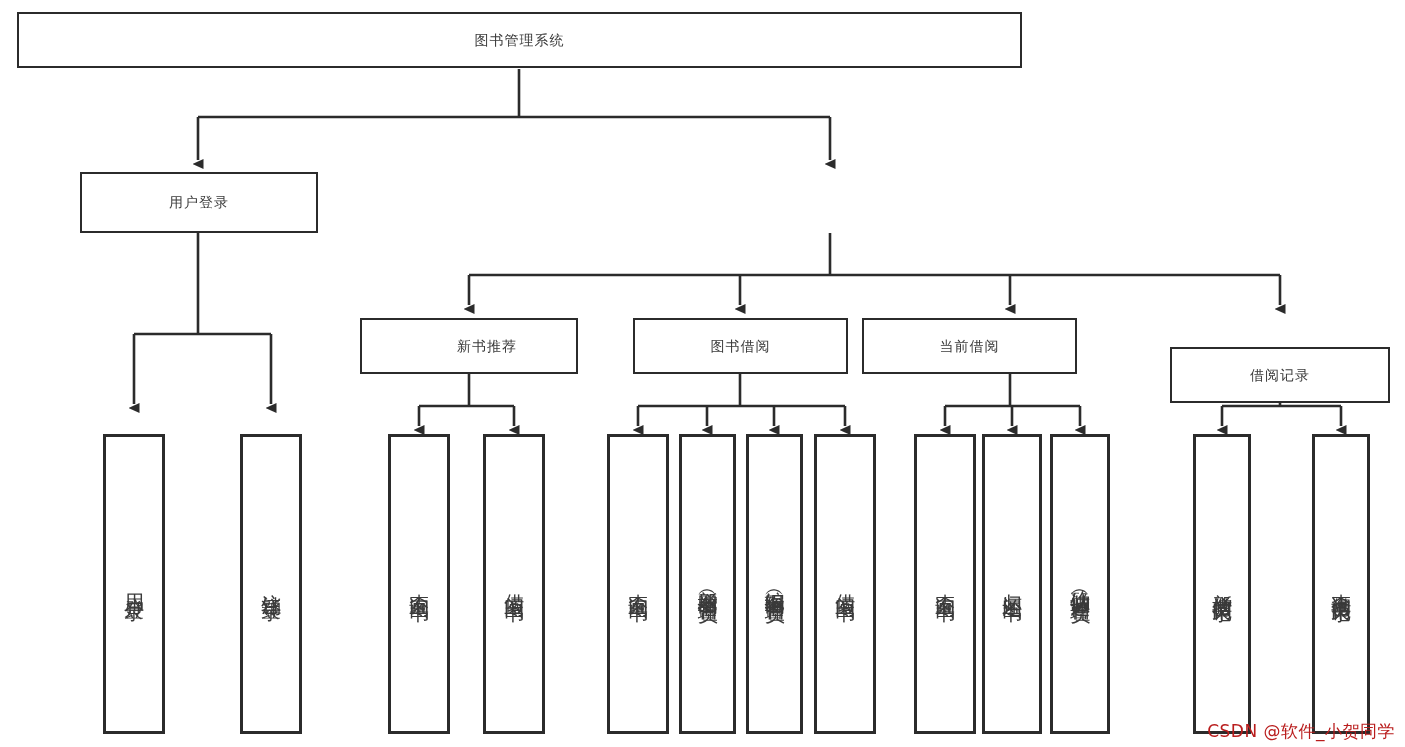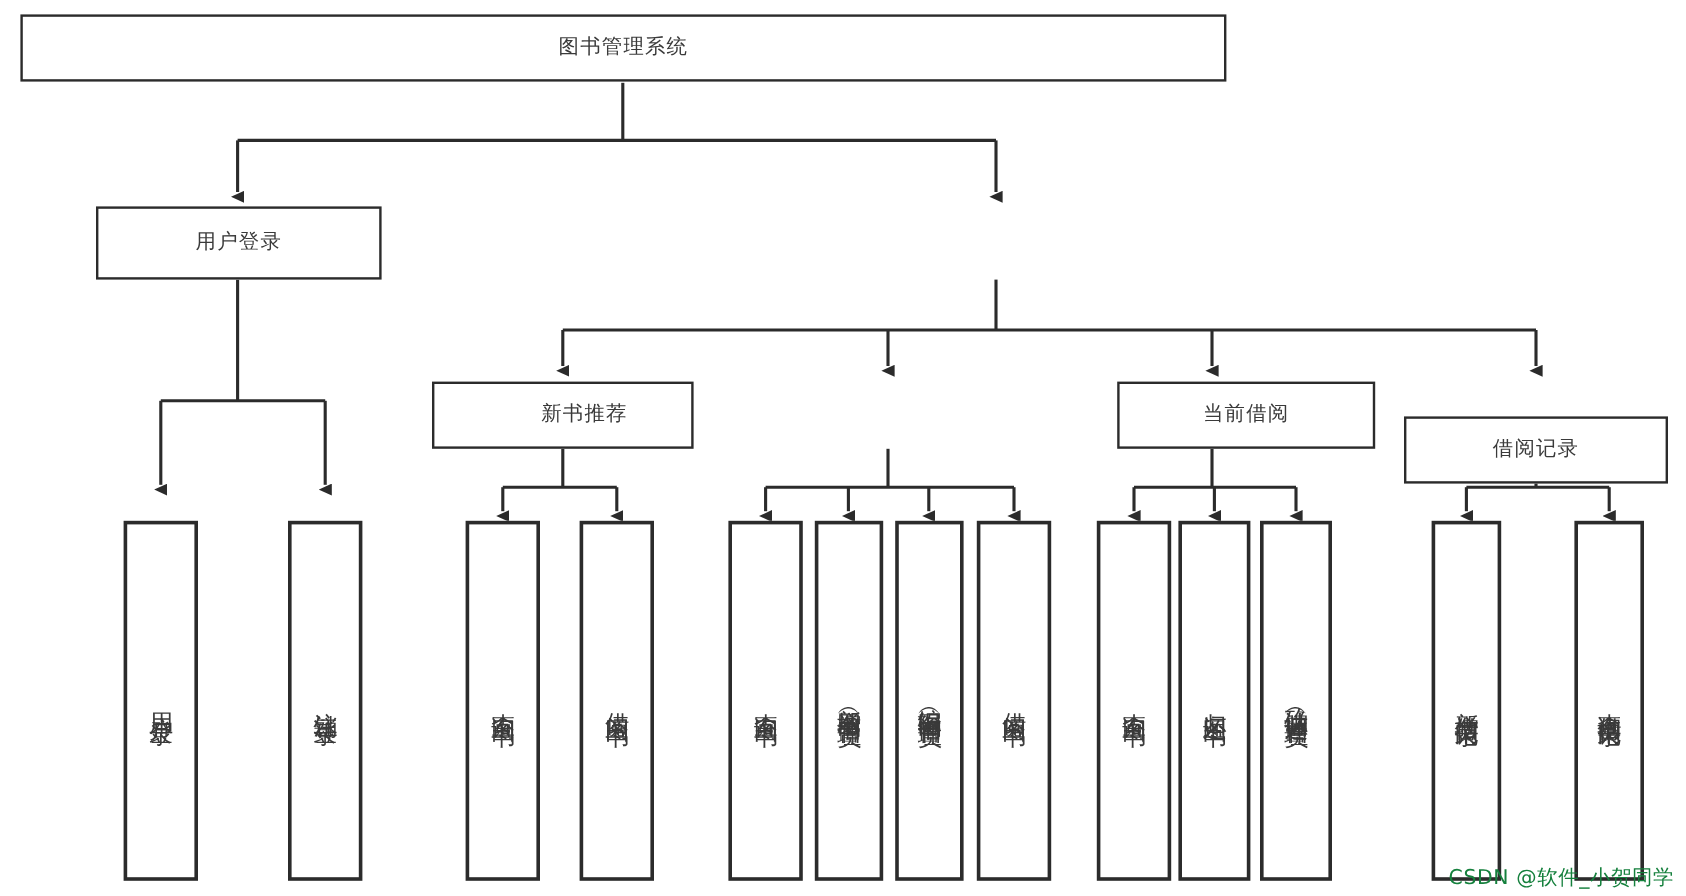--- a/index.html
+++ b/index.html
@@ -17,21 +17,21 @@
     box-sizing:border-box;
     background:#ffffff;
     border:2px solid #2b2b2b;
     display:flex;
     align-items:center;
     justify-content:center;
     color:#333333;
   }
   .node.root{border-width:2px;}
   .node .label{
-    font-size:17px;
+    font-size:14px;
     line-height:1.15;
     letter-spacing:1px;
     white-space:nowrap;
     color:#3a3a3a;
   }
   
   .node.vert{border-width:3px;}
   .node.vert .label{
     writing-mode:vertical-rl;
     text-orientation:upright;
@@ -41,21 +41,21 @@
     white-space:normal;
     text-align:center;
   }
   .node.vert.tall .label{letter-spacing:2px;}
 
   #watermark{
     position:absolute;
     right:10px;
     bottom:4px;
     font-size:17px;
-    color:#15803d;
+    color:#b91c1c;
     white-space:nowrap;
     letter-spacing:0.5px;
     pointer-events:none;
   }
 </style>
 </head>
 <body>
 
 <div id="stage">
 
@@ -115,22 +115,25 @@
 
   <div class="node" style="left:80px;top:172px;width:238px;height:61px;">
     <span class="label">用户登录</span>
   </div>
 
 
   <div class="node" style="left:360px;top:318px;width:218px;height:56px;padding-left:36px;">
     <span class="label">新书推荐</span>
   </div>
 
+  <div class="node" style="left:633px;top:318px;width:215px;height:56px;">
+    <span class="label">图书借阅</span>
+  </div>
 
-  <div class="node" style="left:931px;top:318px;width:215px;height:56px;">
+  <div class="node" style="left:862px;top:318px;width:215px;height:56px;">
     <span class="label">当前借阅</span>
   </div>
 
   <div class="node" style="left:1170px;top:318px;width:220px;height:56px;margin-top:29px;">
     <span class="label">借阅记录</span>
   </div>
 
   <div class="node vert" style="left:103px;top:434px;width:62px;height:300px;">
     <span class="label">用户登录</span>
   </div>

